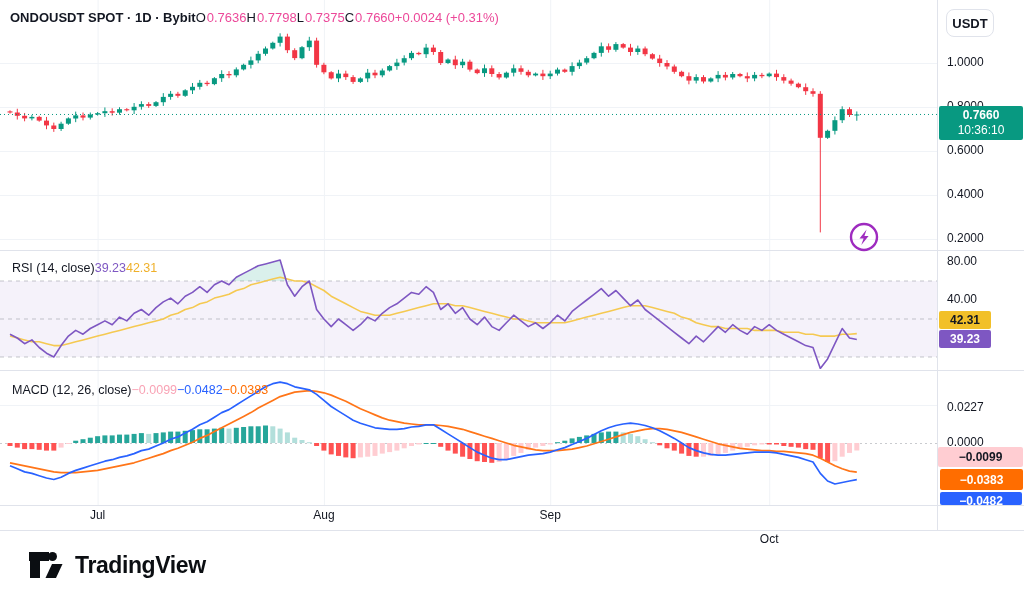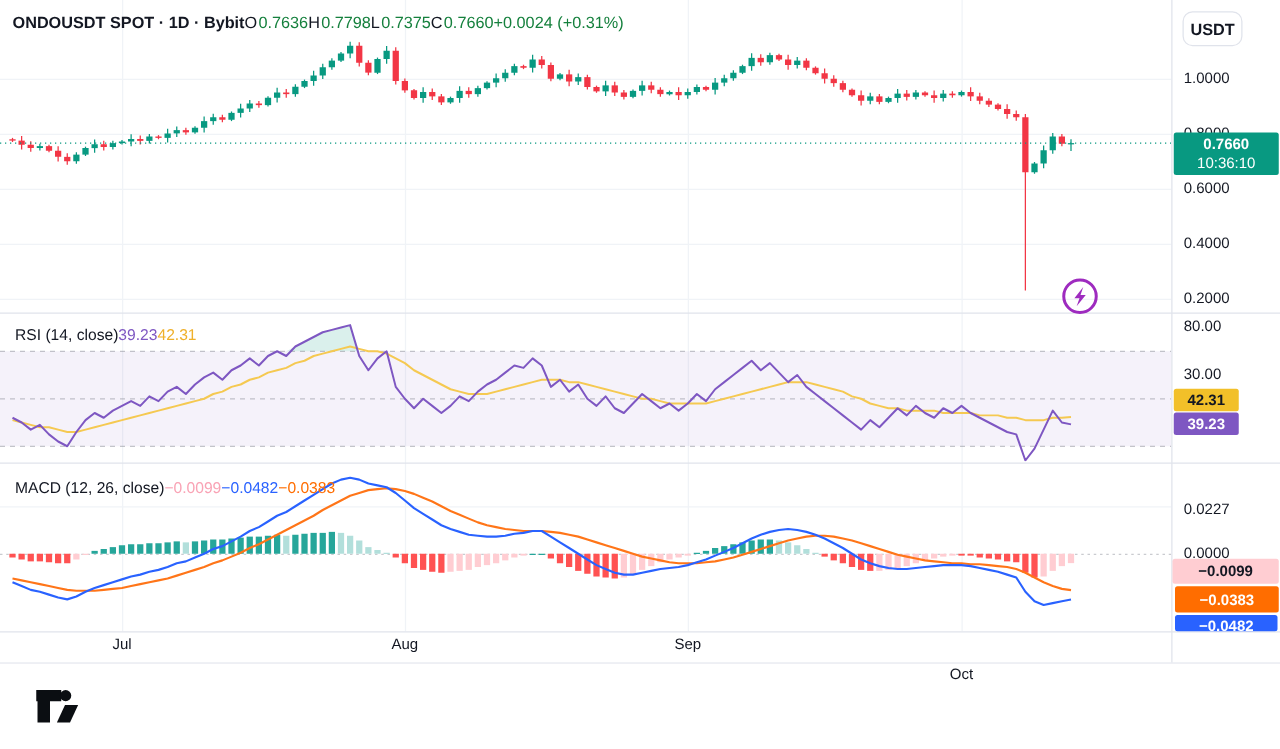--- a/index.html
+++ b/index.html
@@ -4,21 +4,21 @@
 <style>
   html,body{margin:0;padding:0;background:#ffffff;}
   #app{position:relative;width:1024px;height:599px;background:#ffffff;overflow:hidden;
        font-family:"Liberation Sans",sans-serif;color:#131722;}
   #chart-svg{position:absolute;left:0;top:0;}
   .hdr{position:absolute;left:10px;top:10px;display:flex;align-items:center;
        font-size:13px;line-height:16px;white-space:nowrap;z-index:5;}
   .hdr .sym{font-weight:700;}
   .pair{display:flex;gap:1px;}
   .lbl{color:#131722;}
-  .teal{color:#15803d;text-align:center;}
+  .teal{color:#ec4899;text-align:center;}
   .pane-title{position:absolute;display:flex;gap:0;font-size:12.5px;z-index:5;white-space:nowrap;}
   .rsi-title{left:12px;top:261px;}
   .macd-title{left:12px;top:383px;}
   .v-purple{color:#7E57C2;}
   .v-yellow{color:#EFB02A;}
   .v-pink{color:#F9A3B5;}
   .v-blue{color:#2962FF;}
   .v-orange{color:#FF6D00;}
   .axis-label{position:absolute;left:947px;font-size:12px;color:#131722;z-index:2;}
   .badge{position:absolute;z-index:6;font-size:12px;font-weight:700;display:flex;
@@ -505,28 +505,29 @@
   <div class="chart-hit"></div>
   <div class="axis-hit" style="left:937px;top:0;width:87px;height:530px;"></div>
   <div class="axis-hit" style="left:0;top:505px;width:937px;height:26px;"></div>
 
   <div class="footer">
     <svg width="38" height="32" viewBox="0 0 38 32">
       <path d="M1 3 H21 V12 H12 V29 H2 V12 H1 Z" fill="#0B0E12"></path>
       <circle cx="24.5" cy="7.5" r="4.5" fill="#0B0E12"></circle>
       <path d="M24 15 H34.5 L28 29 H17.5 Z" fill="#0B0E12"></path>
     </svg>
+    <span class="logo-text">TradingView</span>
   </div>
 
 <div class="axis-label" style="top: 55px;">1.0000</div>
     <div class="axis-label" style="top: 99px;">0.8000</div>
     <div class="axis-label" style="top: 143px;">0.6000</div>
     <div class="axis-label" style="top: 187px;">0.4000</div>
     <div class="axis-label" style="top: 231px;">0.2000</div>
     <div class="axis-label" style="top: 254px;">80.00</div>
-    <div class="axis-label" style="top: 292px;">30.00</div>
+    <div class="axis-label" style="top: 292px;">40.00</div>
     <div class="axis-label" style="top: 400px;">0.0227</div>
     <div class="axis-label" style="top: 435px;">0.0000</div>
     <div class="time-label" style="left: 97.6px;">Jul</div>
     <div class="time-label" style="left: 323.9px;">Aug</div>
     <div class="time-label" style="left: 550.2px;">Sep</div>
     <div class="time-label" style="left: 769.2px; margin-top: 24px;">Oct</div>
   </div>
 
 </body></html>

